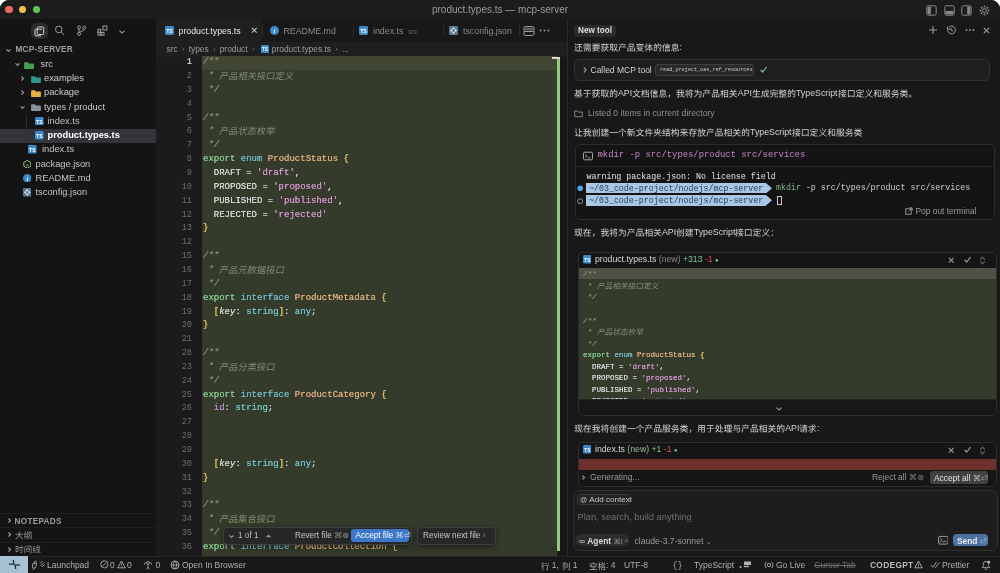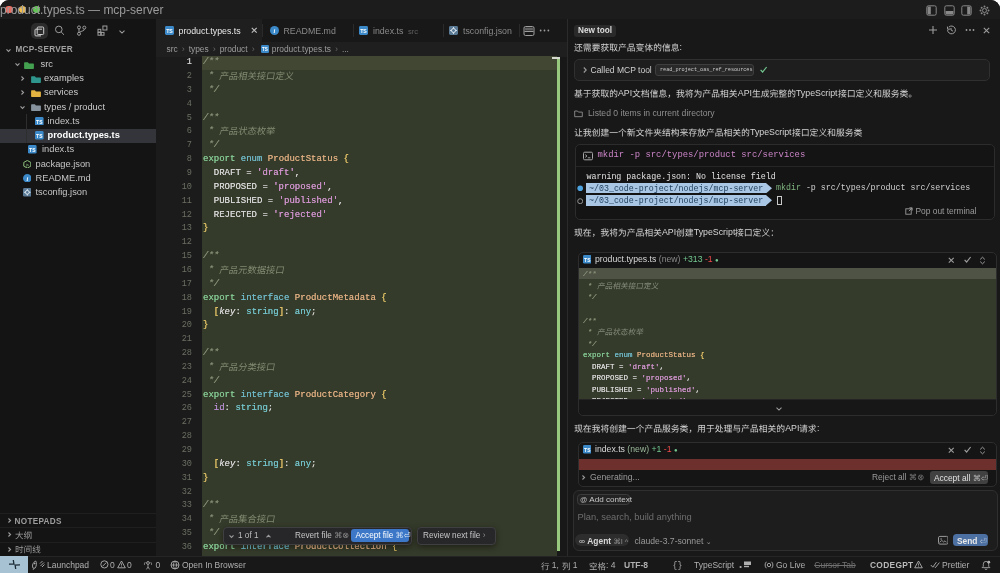--- a/index.html
+++ b/index.html
@@ -100,21 +100,21 @@
         <path id="g96C6" d="M460 292V225H54V162H393C297 90 153 26 29 -6C46 -22 67 -50 79 -69C207 -29 357 47 460 135V-79H535V138C637 52 789 -23 920 -61C931 -42 952 -15 968 1C843 31 701 92 605 162H947V225H535V292ZM490 552V486H247V552ZM467 824C483 797 500 763 512 734H286C307 765 326 797 343 827L265 842C221 754 140 642 30 558C47 548 72 526 85 510C116 536 145 563 172 591V271H247V303H919V363H562V432H849V486H562V552H846V606H562V672H887V734H591C578 766 556 810 534 843ZM490 606H247V672H490ZM490 432V363H247V432Z"></path>
         <path id="g9700" d="M194 571V521H409V571ZM172 466V416H410V466ZM585 466V415H830V466ZM585 571V521H806V571ZM76 681V490H144V626H461V389H533V626H855V490H925V681H533V740H865V800H134V740H461V681ZM143 224V-78H214V162H362V-72H431V162H584V-72H653V162H809V-4C809 -14 807 -17 795 -17C785 -18 751 -18 710 -17C719 -35 730 -61 734 -80C788 -80 826 -80 851 -68C876 -58 882 -40 882 -5V224H504L531 295H938V356H65V295H453C447 272 440 247 432 224Z"></path>
         <path id="gFF0C" d="M157 -107C262 -70 330 12 330 120C330 190 300 235 245 235C204 235 169 210 169 163C169 116 203 92 244 92L261 94C256 25 212 -22 135 -54Z"></path>
         <path id="gFF1A" d="M250 486C290 486 326 515 326 560C326 606 290 636 250 636C210 636 174 606 174 560C174 515 210 486 250 486ZM250 -4C290 -4 326 26 326 71C326 117 290 146 250 146C210 146 174 117 174 71C174 26 210 -4 250 -4Z"></path>
       </defs>
     </svg>
     <div class="ab" style="left:0;top:0;width:1000px;height:19px;background:#1c1c1c"></div>
     <div class="ab" style="left:5.2px;top:5.7px;width:7.6px;height:7.6px;border-radius:50%;background:#ed6a5e"></div>
     <div class="ab" style="left:18.9px;top:5.7px;width:7.6px;height:7.6px;border-radius:50%;background:#f4bf4f"></div>
     <div class="ab" style="left:32.6px;top:5.7px;width:7.6px;height:7.6px;border-radius:50%;background:#61c554"></div>
-    <div class="t" style="left:0;right:0;top:3.5px;text-align:left;font-size:12px;color:#9b9b9b;height:12px;line-height:12px">product.types.ts — mcp-server</div>
+    <div class="t" style="left:0;right:0;top:3.5px;text-align:center;font-size:10px;color:#9b9b9b;height:12px;line-height:12px">product.types.ts — mcp-server</div>
     <svg class="ab " style="left:926px;top:4.5px" width="11" height="11" viewBox="0 0 11 11">
       <rect x=".8" y=".8" width="9.4" height="9.4" rx="1.6" fill="none" stroke="#888"></rect>
       <rect x="1.6" y="1.6" width="3.2" height="7.8" fill="#888"></rect>
     </svg>
     <svg class="ab " style="left:943.5px;top:4.5px" width="11" height="11" viewBox="0 0 11 11">
       <rect x=".8" y=".8" width="9.4" height="9.4" rx="1.6" fill="none" stroke="#888"></rect>
       <rect x="1.6" y="6" width="7.8" height="3.4" fill="#888"></rect>
     </svg>
     <svg class="ab " style="left:961px;top:4.5px" width="11" height="11" viewBox="0 0 11 11">
       <rect x=".8" y=".8" width="9.4" height="9.4" rx="1.6" fill="none" stroke="#888"></rect>
@@ -175,21 +175,21 @@
     <svg class="ab " style="left:31px;top:73.85px" width="10" height="10" viewBox="0 0 10 10">
       <path d="M.8 2.2 h3.1 l1 1.2 h4.3 a.7 .7 0 0 1 .7 .7 v4.2 a.7 .7 0 0 1 -.7 .7 h-8.4 a.7 .7 0 0 1 -.7 -.7 v-5.4 a.7 .7 0 0 1 .7 -.7 z" fill="#2e968c"></path>
     </svg>
     <div class="t" style="left:44px;top:73.14999999999999px;font-size:9.3px;color:#cccccc;height:11px;line-height:11px">examples</div>
     <svg class="ab " style="left:19px;top:89.3px" width="7" height="7" viewBox="0 0 7 7">
       <path d="M2.4499999999999997 1.5 L4.55 3.5 L2.4499999999999997 5.5" fill="none" stroke="#9d9d9d" stroke-width="1.1"></path>
     </svg>
     <svg class="ab " style="left:31px;top:88.1px" width="10" height="10" viewBox="0 0 10 10">
       <path d="M.8 2.2 h3.1 l1 1.2 h4.3 a.7 .7 0 0 1 .7 .7 v4.2 a.7 .7 0 0 1 -.7 .7 h-8.4 a.7 .7 0 0 1 -.7 -.7 v-5.4 a.7 .7 0 0 1 .7 -.7 z" fill="#e3b341"></path>
     </svg>
-    <div class="t" style="left:44px;top:87.39999999999999px;font-size:9.3px;color:#cccccc;height:11px;line-height:11px">services</div>
+    <div class="t" style="left:44px;top:87.39999999999999px;font-size:9.3px;color:#cccccc;height:11px;line-height:11px">package</div>
     <svg class="ab " style="left:19px;top:103.55px" width="7" height="7" viewBox="0 0 7 7">
       <path d="M1.5 2.31 L3.5 4.41 L5.5 2.31" fill="none" stroke="#9d9d9d" stroke-width="1.1"></path>
     </svg>
     <svg class="ab " style="left:31px;top:102.35px" width="10" height="10" viewBox="0 0 10 10">
       <path d="M.8 2.2 h3.1 l1 1.2 h4.3 a.7 .7 0 0 1 .7 .7 v4.2 a.7 .7 0 0 1 -.7 .7 h-8.4 a.7 .7 0 0 1 -.7 -.7 v-5.4 a.7 .7 0 0 1 .7 -.7 z" fill="#8794a0"></path>
     </svg>
     <div class="t" style="left:44px;top:101.64999999999999px;font-size:9.3px;color:#cccccc;height:11px;line-height:11px">types / product</div>
     <svg class="ab " style="left:35px;top:116.89999999999999px" width="8.6" height="8.6" viewBox="0 0 8.6 8.6">
       <rect width="8.6" height="8.6" rx="1.4" fill="#3b89c8"></rect>
       <text x="4.3" y="6.622" text-anchor="middle" font-family="Liberation Sans" font-size="4.9879999999999995" font-weight="bold" fill="#fff">TS</text>
@@ -728,21 +728,21 @@
     <div class="t" style="left:541px;top:560.3px;height:10px;line-height:10px;font-size:8.5px;color:#b0b0b0"><svg class="cj" width="8.5" height="7.74" viewBox="0 0 8.5 7.74">
         <use href="#g884C" fill="#b0b0b0" transform="translate(0.0 8.51) scale(0.0085 -0.0085)"></use>
       </svg><span style="font-size:8.5px;"> 1,</span></div>
     <div class="t" style="left:561.8px;top:560.3px;height:10px;line-height:10px;font-size:8.5px;color:#b0b0b0"><svg class="cj" width="8.5" height="7.74" viewBox="0 0 8.5 7.74">
         <use href="#g5217" fill="#b0b0b0" transform="translate(0.0 8.51) scale(0.0085 -0.0085)"></use>
       </svg><span style="font-size:8.5px;"> 1</span></div>
     <div class="t" style="left:589px;top:560.3px;height:10px;line-height:10px;font-size:8.5px;color:#b0b0b0"><svg class="cj" width="17.0" height="7.74" viewBox="0 0 17.0 7.74">
         <use href="#g7A7A" fill="#b0b0b0" transform="translate(0.0 8.51) scale(0.0085 -0.0085)"></use>
         <use href="#g683C" fill="#b0b0b0" transform="translate(8.5 8.51) scale(0.0085 -0.0085)"></use>
       </svg><span style="font-size:8.5px;">: 4</span></div>
-    <div class="t" style="left:624px;top:560.3px;font-size:8.5px;color:#b0b0b0;height:10px;line-height:10px;font-weight:bold;">UTF-8</div>
+    <div class="t" style="left:624px;top:560.3px;font-size:8.5px;color:#b0b0b0;height:10px;line-height:10px;">UTF-8</div>
     <div class="t" style="left:655px;top:560.3px;font-size:8.5px;color:#b0b0b0;height:10px;line-height:10px;margin-top:16px;">LF</div>
     <div class="t mono" style="left:672.5px;top:559.5px;font-size:8.2px;color:#b0b0b0;height:11px;line-height:11px">{}</div>
     <div class="t" style="left:694px;top:560.3px;font-size:8.5px;color:#b0b0b0;height:10px;line-height:10px;">TypeScript</div>
     <svg class="ab " style="left:739px;top:560.3px" width="13" height="9" viewBox="0 0 13 9">
       <circle cx="1.6" cy="7" r="1.1" fill="#b0b0b0"></circle>
       <path d="M5 1.5 H12 V5 H5 Z" fill="#b0b0b0" rx="1"></path>
       <path d="M5 6.5 H10" stroke="#b0b0b0" stroke-width="1.4"></path>
     </svg>
     <svg class="ab " style="left:764px;top:559.9px" width="10" height="10" viewBox="0 0 10 10">
       <circle cx="5" cy="5" r="1.7" fill="none" stroke="#b0b0b0" stroke-width=".9"></circle>

